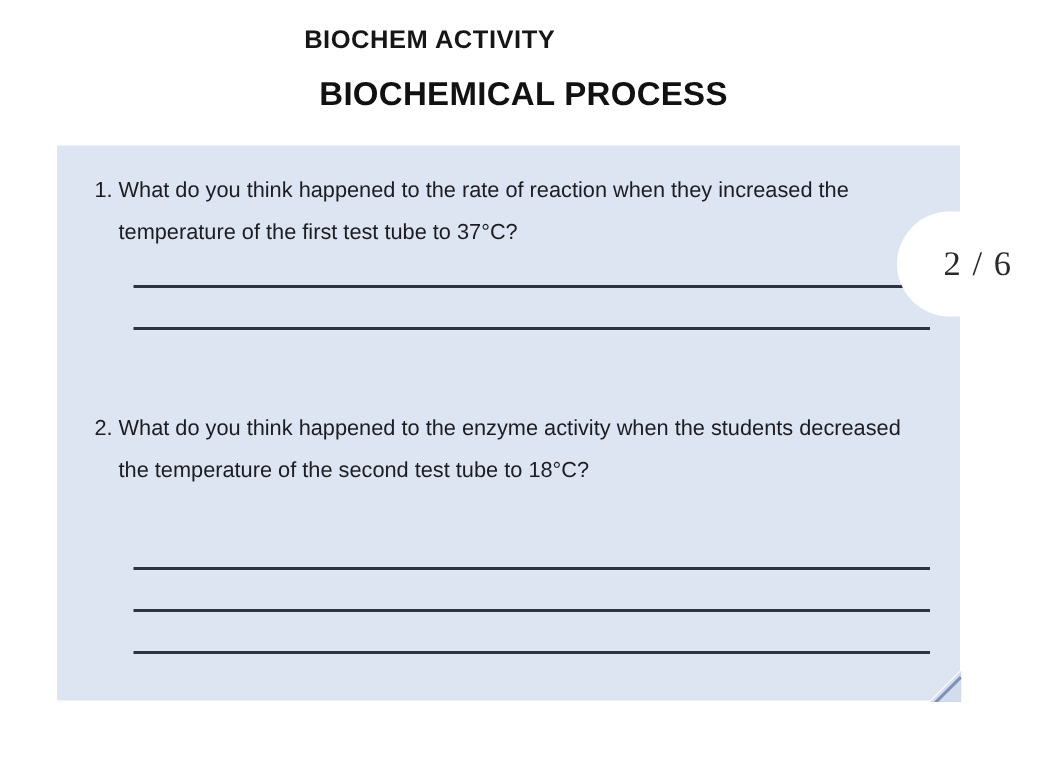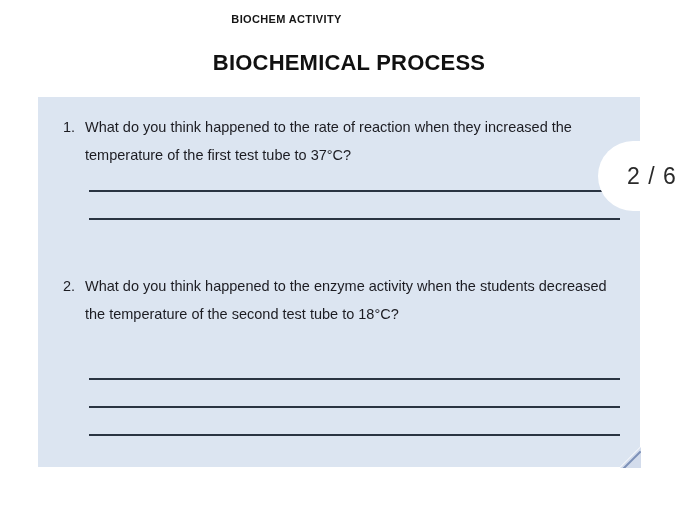--- a/index.html
+++ b/index.html
@@ -25,23 +25,23 @@
   .header {
     position: absolute;
     left: 0;
     top: 0;
     width: 698px;
     text-align: center;
   }
   .kicker {
     position: absolute;
     left: 0;
-    top: 11px;
+    top: 19px;
     width: 573px;
-    font-size: 11px;
+    font-size: 17px;
     font-weight: bold;
     letter-spacing: 0.35px;
     color: #161616;
     line-height: 16px;
   }
   .main-title {
     position: absolute;
     left: 0;
     top: 50px;
     width: 698px;
@@ -112,21 +112,21 @@
     position: absolute;
     left: 0;
     top: 0;
     width: 24px;
     text-align: left;
     font-size: 14.5px;
     color: #1c1c22;
     line-height: 28px;
   }
   .q-text {
-    margin-left: 22px;
+    margin-left: 16px;
     font-size: 14.5px;
     color: #1c1c22;
     line-height: 28px;
     white-space: pre-wrap;
   }
 
   .answer-lines {
     position: absolute;
     left: 51px;
     width: 531px;
@@ -151,20 +151,21 @@
     align-items: center;
     justify-content: center;
     box-shadow: 0 0 0 0 rgba(0,0,0,0);
   }
   .page-badge .page-badge-text {
     font-size: 23px;
     color: #2a2a2a;
     letter-spacing: 1px;
     line-height: 26px;
     margin-left: -10px;
+    font-family: Liberation Serif, serif;
   }
 </style>
 </head>
 <body>
 
 <div id="page-root">
 
   <div class="header">
     <div class="kicker">BIOCHEM ACTIVITY</div>
     <div class="main-title">BIOCHEMICAL PROCESS</div>

